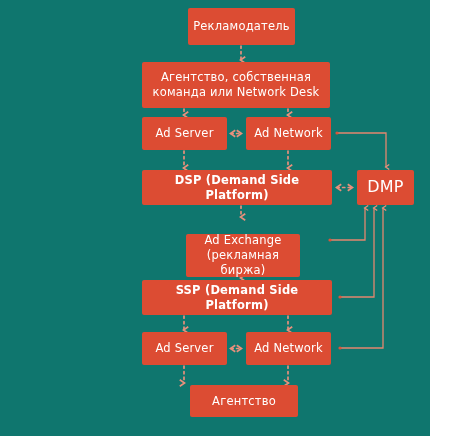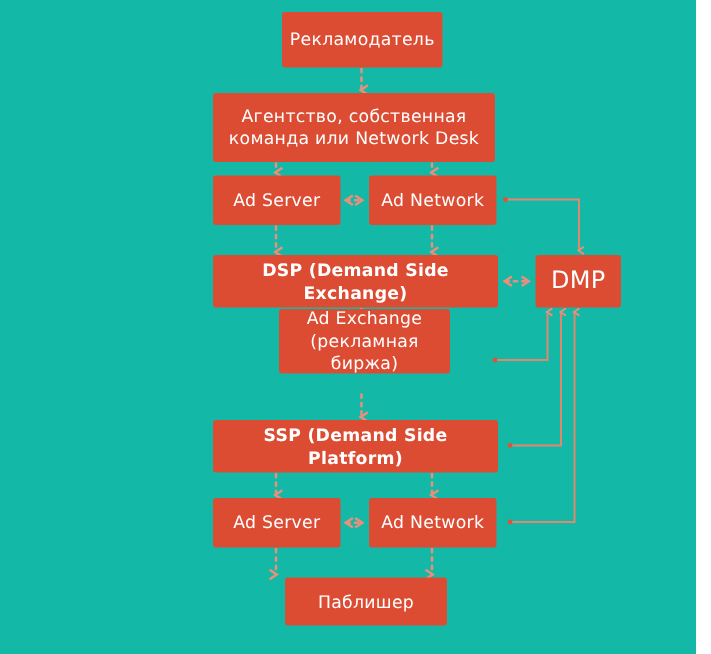--- a/index.html
+++ b/index.html
@@ -8,23 +8,23 @@
     background: #ffffff;
   }
   body {
     width: 474px;
     height: 436px;
     font-family: "DejaVu Sans", "Liberation Sans", sans-serif;
     overflow: hidden;
   }
   #diagram {
     position: relative;
-    width: 464px;
+    width: 430px;
     height: 436px;
-    background: #14b8a6;
+    background: #0f766e;
   }
   #edges {
     position: absolute;
     left: 0;
     top: 0;
     width: 474px;
     height: 436px;
   }
   .node {
     position: absolute;
@@ -44,21 +44,21 @@
   .node .label {
     display: block;
     white-space: pre-line;
   }
   .n-advertiser { left: 188px; top: 8px;   width: 107px; height: 37px; font-size: 11.5px; }
   .n-agency     { left: 142px; top: 62px;  width: 188px; height: 46px; font-size: 11.5px; }
   .n-adserver1  { left: 142px; top: 117px; width: 85px;  height: 33px; font-size: 11.5px; }
   .n-adnetwork1 { left: 246px; top: 117px; width: 85px;  height: 33px; font-size: 11.5px; }
   .n-dsp        { left: 142px; top: 170px; width: 190px; height: 35px; font-size: 11.5px; font-weight: bold; }
   .n-dmp        { left: 357px; top: 170px; width: 57px;  height: 35px; font-size: 16px; }
-  .n-adexchange { left: 186px; top: 206px; width: 114px; height: 43px; font-size: 11.5px; }
+  .n-adexchange { left: 186px; top: 234px; width: 114px; height: 43px; font-size: 11.5px; }
   .n-ssp        { left: 142px; top: 280px; width: 190px; height: 35px; font-size: 11.5px; font-weight: bold; }
   .n-adserver2  { left: 142px; top: 332px; width: 85px;  height: 33px; font-size: 11.5px; }
   .n-adnetwork2 { left: 246px; top: 332px; width: 85px;  height: 33px; font-size: 11.5px; }
   .n-publisher  { left: 190px; top: 385px; width: 108px; height: 32px; font-size: 11.5px; }
 </style>
 </head>
 <body>
 
 <div id="diagram">
 
@@ -117,21 +117,21 @@
 
   <div class="node n-adserver1">
     <span class="label">Ad Server</span>
   </div>
 
   <div class="node n-adnetwork1">
     <span class="label">Ad Network</span>
   </div>
 
   <div class="node n-dsp">
-    <span class="label">DSP (Demand Side Exchange)</span>
+    <span class="label">DSP (Demand Side Platform)</span>
   </div>
 
   <div class="node n-dmp">
     <span class="label">DMP</span>
   </div>
 
   <div class="node n-adexchange">
     <span class="label">Ad Exchange
 (рекламная биржа)</span>
   </div>
@@ -142,16 +142,16 @@
 
   <div class="node n-adserver2">
     <span class="label">Ad Server</span>
   </div>
 
   <div class="node n-adnetwork2">
     <span class="label">Ad Network</span>
   </div>
 
   <div class="node n-publisher">
-    <span class="label">Паблишер</span>
+    <span class="label">Агентство</span>
   </div>
 
 </div>
 
 </body></html>

